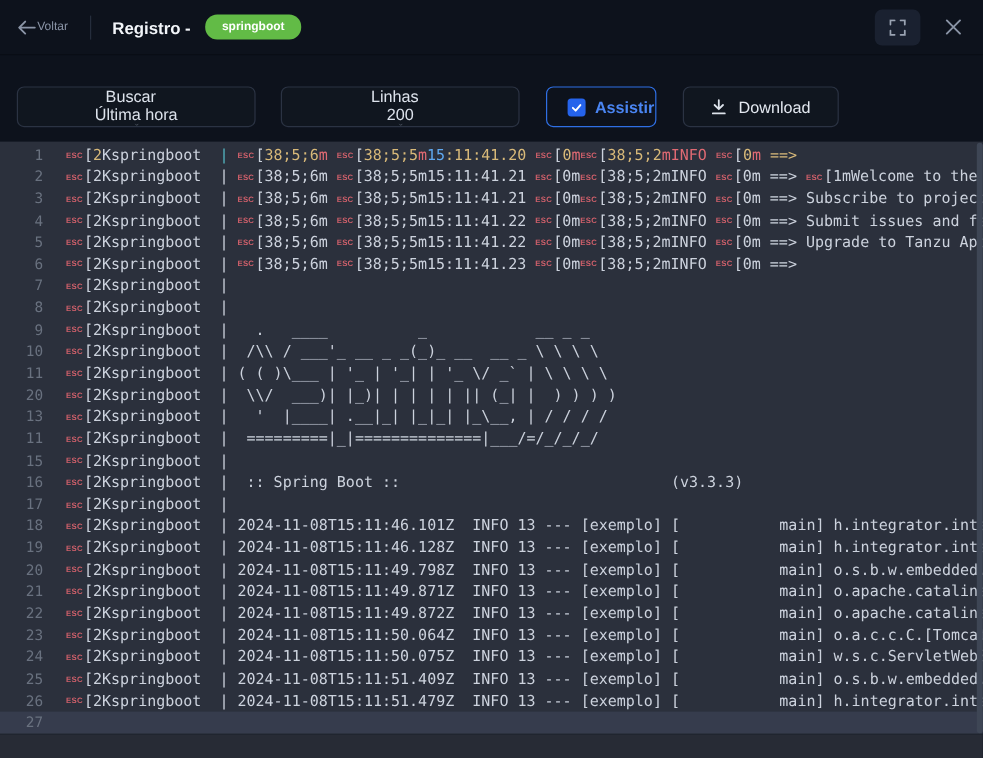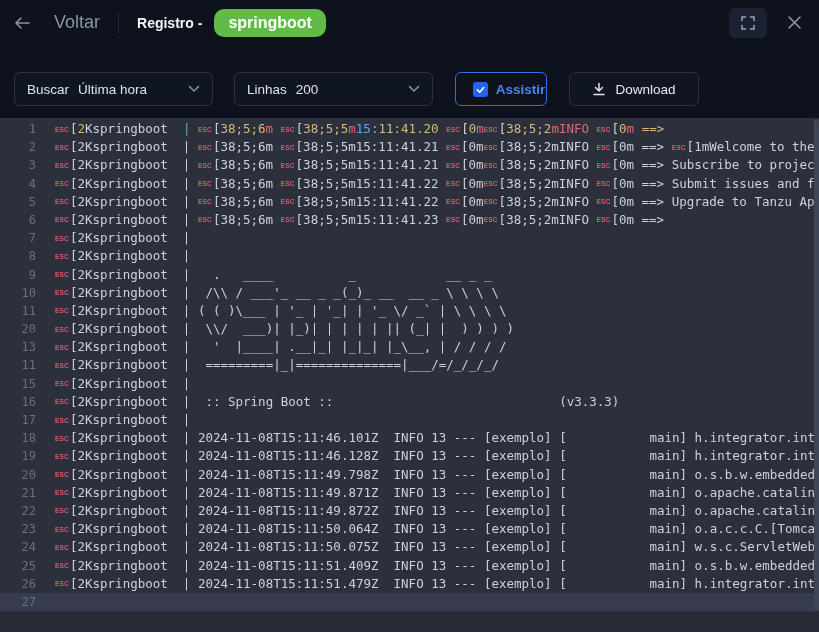--- a/index.html
+++ b/index.html
@@ -6,36 +6,36 @@
     background:#0d121c;font-family:"Liberation Sans",sans-serif;}
   :root{
     --panel-bg:#2b303c; --row-active:#363c4d; --gutter-fg:#69717f;
     --log-fg:#ccd2dd; --esc-fg:#cd5f6a; --yellow:#d8b979; --red:#e06a73;
     --blue:#5fa8ef; --teal:#53b5c0; --accent:#2f6fe4; --accent-text:#4a85f2;
     --green:#62bb46; --muted:#8a94a6; --btn-bg:#10161f; --btn-border:#2b3343;
   }
   .header{position:absolute;top:0;left:0;width:819px;height:46px;
     display:flex;align-items:center;padding:0 14px;box-sizing:border-box;
     border-bottom:1px solid #090d15;}
-  .back{display:flex;align-items:center;gap:23px;color:var(--muted);
-    font-size:18px;cursor:pointer;}
+  .back{display:flex;align-items:center;gap:0;color:var(--muted);
+    font-size:10px;cursor:pointer;}
   .hdr-divider{width:1px;height:20px;background:#252d3c;margin:0 18px;}
   .title{color:#f2f5f9;font-size:14px;font-weight:700;margin-right:12px;}
-  .badge{background:var(--green);color:#fff;font-size:16px;font-weight:700;
+  .badge{background:var(--green);color:#fff;font-size:10px;font-weight:700;
     padding:5px 14px;border-radius:10px;}
   .hdr-spacer{flex:1;}
   .fs-btn{width:38px;height:30px;background:#1a2130;border-radius:6px;
     display:flex;align-items:center;justify-content:center;margin-right:16px;cursor:pointer;}
   .close-btn{display:flex;align-items:center;justify-content:center;
     width:22px;height:22px;cursor:pointer;}
   .toolbar{position:absolute;top:72px;left:14px;right:14px;height:34px;
     display:flex;align-items:stretch;}
   .select{width:199px;background:var(--btn-bg);border:1px solid var(--btn-border);
     border-radius:6px;display:flex;align-items:center;padding:0 12px;
-    box-sizing:border-box;color:#dde3ec;font-size:13.5px;cursor:pointer;}
+    box-sizing:border-box;color:#dde3ec;font-size:13.5px;cursor:pointer;flex-direction:column;}
   .select .lbl{margin-right:9px;}
   .select .val{flex:1;}
   .select + .select{margin-left:21px;}
   .watch-btn{margin-left:22px;width:92px;border:1px solid var(--accent);
     border-radius:6px;display:flex;align-items:center;justify-content:center;
     gap:8px;color:var(--accent-text);font-size:13.5px;font-weight:600;
     background:transparent;box-sizing:border-box;cursor:pointer;padding-left:16px;}
   .checkbox{width:15px;height:15px;background:#2563eb;border-radius:3px;
     display:flex;align-items:center;justify-content:center;}
   .dl-btn{margin-left:22px;width:130px;background:var(--btn-bg);

